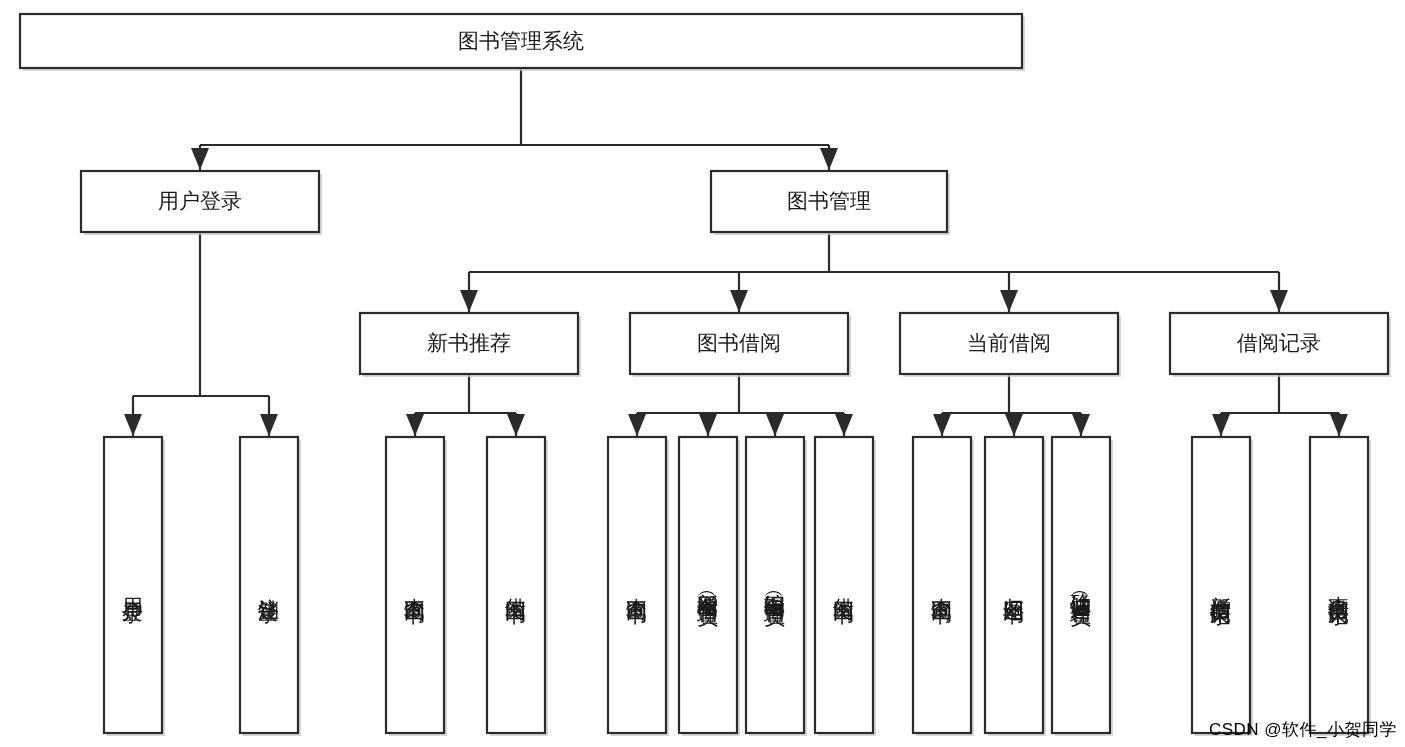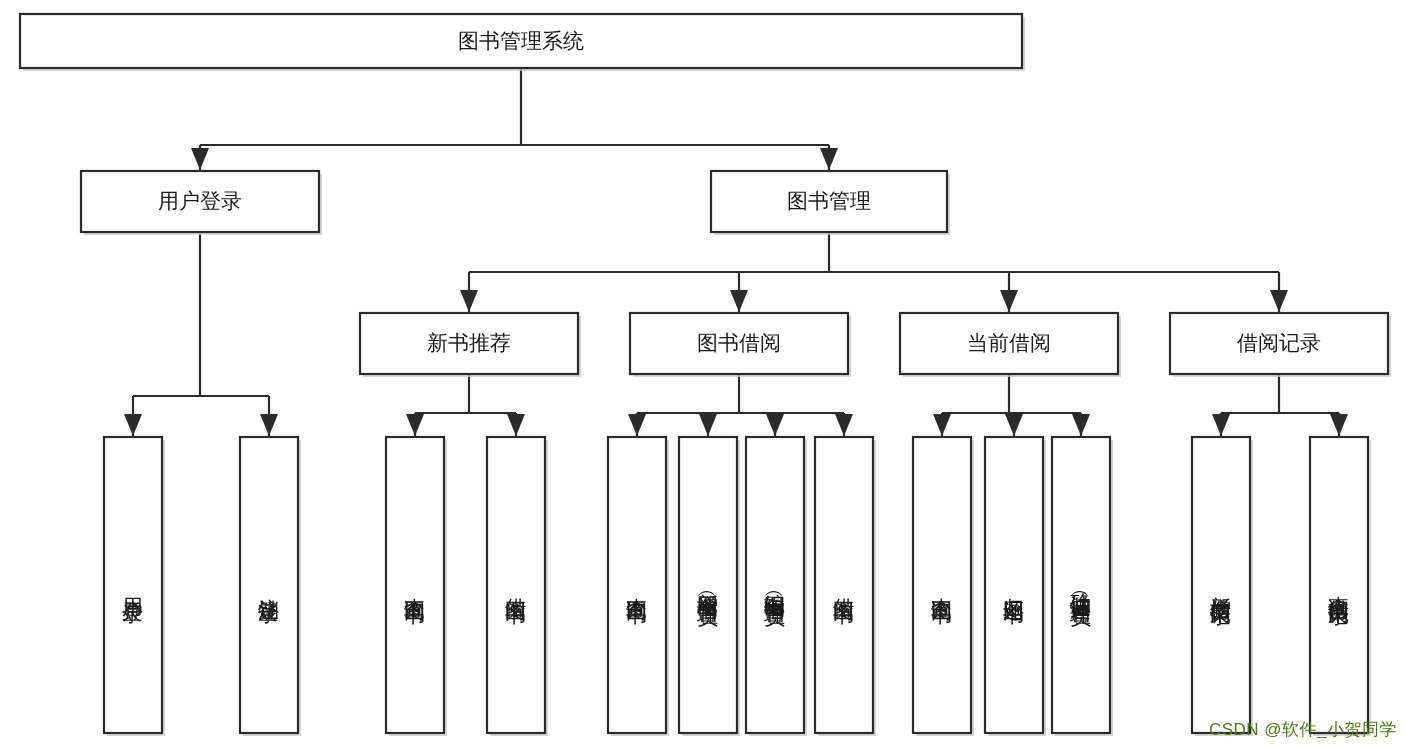--- a/index.html
+++ b/index.html
@@ -65,21 +65,21 @@
     white-space: nowrap;
     pointer-events: none;
     text-align: center;
   }
   .watermark {
     position: absolute;
     right: 8px;
     bottom: 6px;
     font-family: "Liberation Sans", "DejaVu Sans", sans-serif;
     font-size: 17px;
-    color: #4d7c0f;
+    color: #000000;
     letter-spacing: 0.5px;
     white-space: nowrap;
   }
 </style>
 </head>
 <body>
 
 <div id="diagram-root">
 
   <svg class="flow" viewBox="0 0 1405 747">

